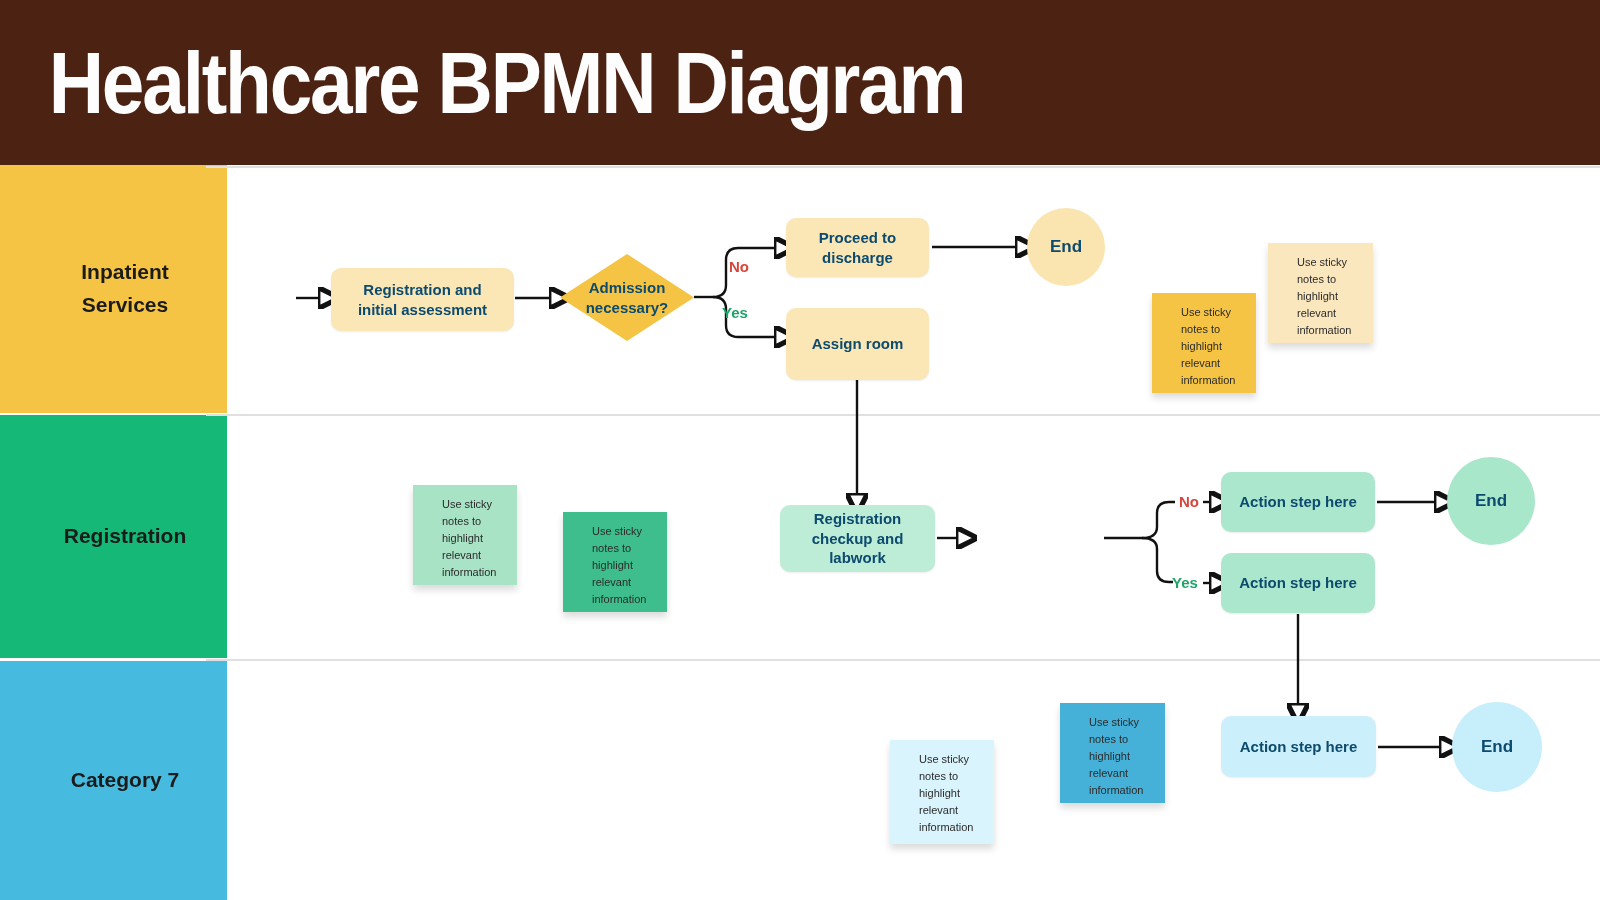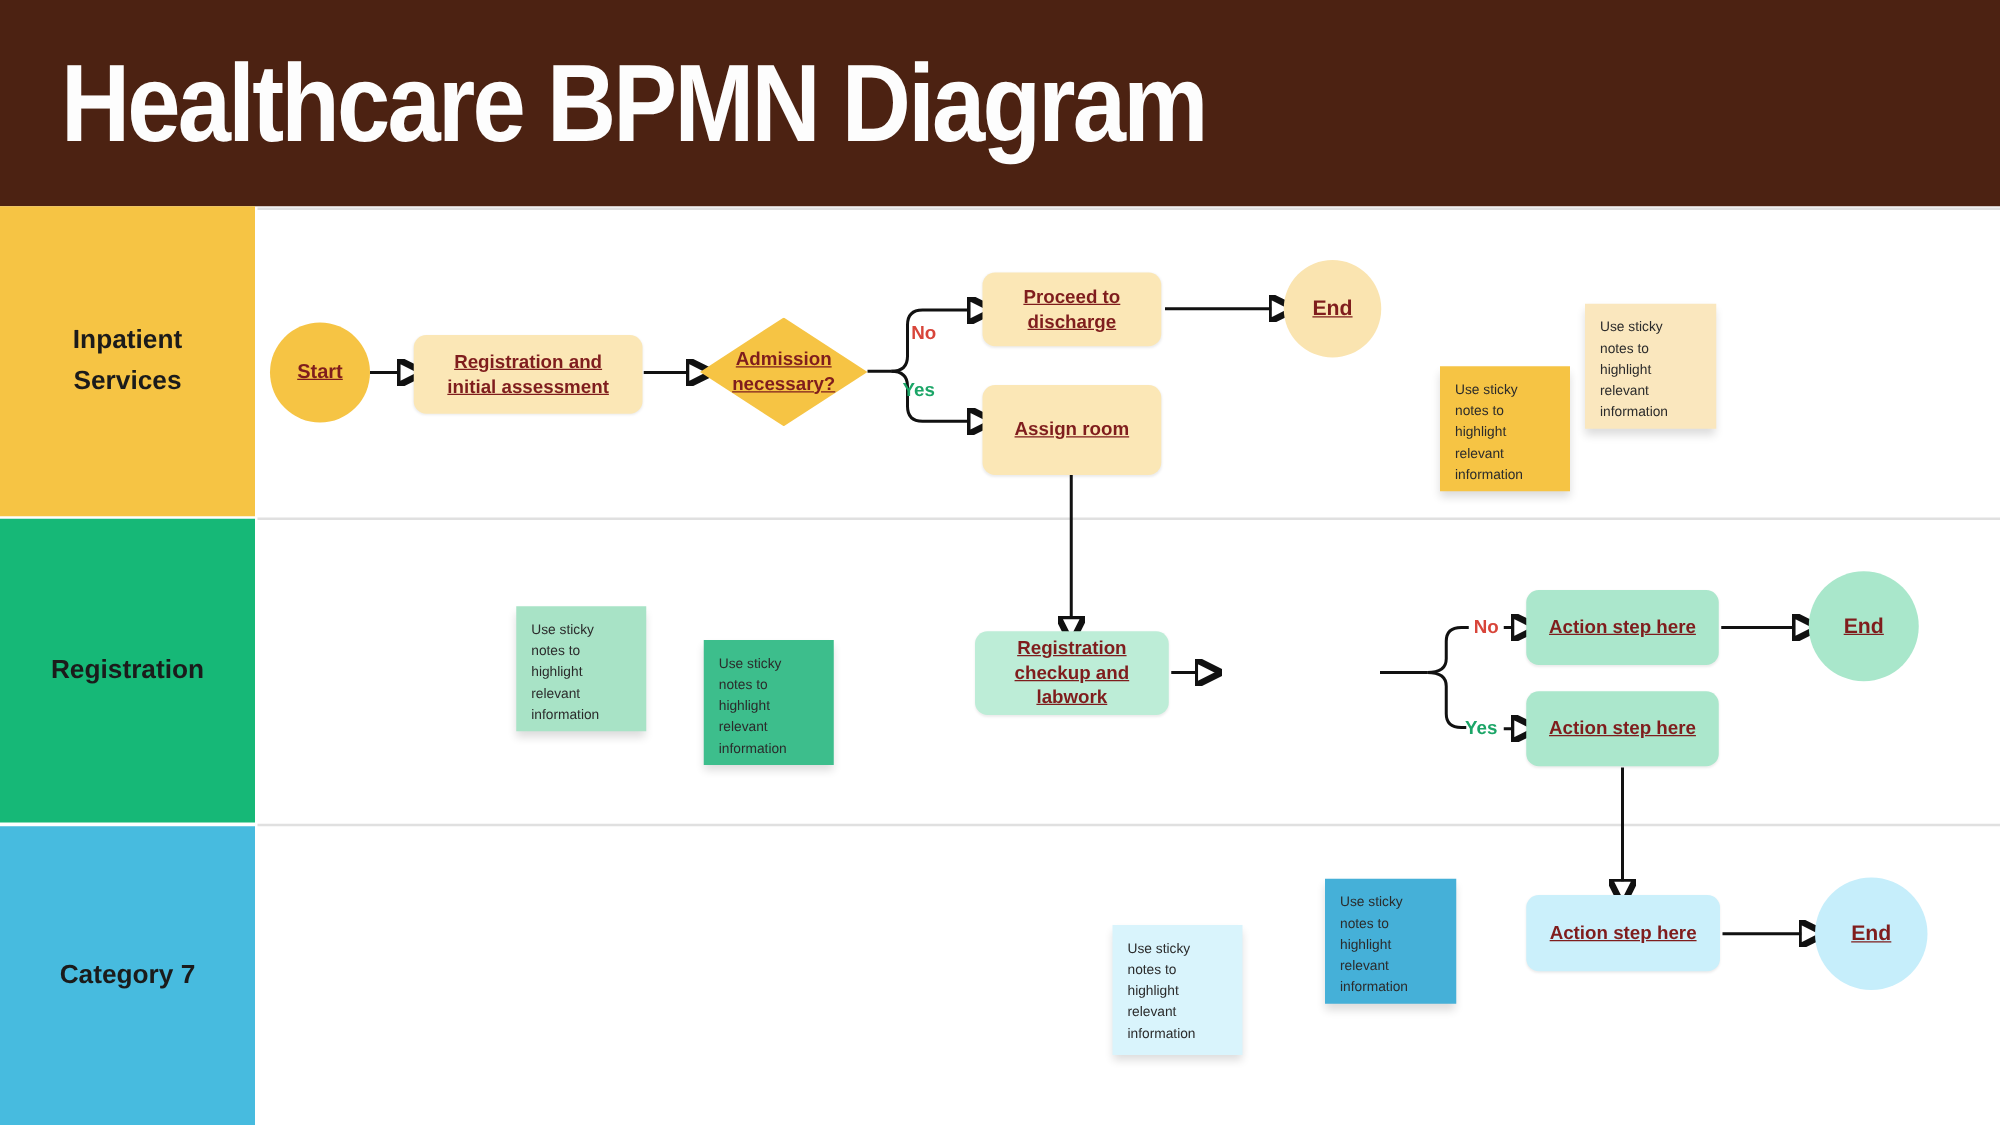--- a/index.html
+++ b/index.html
@@ -13,39 +13,39 @@
     background:#4C2212;display:flex;align-items:center;
   }
   .header .title{
     color:#FDFDFD;font-weight:bold;font-size:88px;letter-spacing:-2.5px;
     padding-left:56px;white-space:nowrap;
     transform:scaleX(0.87);transform-origin:left center;
   }
   
   .lane-head{
     position:absolute;left:0;width:204px;display:flex;
-    align-items:center;justify-content:center;text-align:center;
+    align-items:center;justify-content:center;text-align:center;padding-left:23px;
   }
   .lane-head .lane-label{
     font-weight:bold;font-size:21px;color:#1B1B1B;line-height:1.55;width:150px;
   }
   #lane1{top:165px;height:248px;background:#F6C444;}
   #lane2{top:415px;height:243px;background:#16B877;}
   #lane3{top:661px;height:239px;background:#47BBDF;}
   
   .row-divider{
     position:absolute;left:206px;width:1394px;height:2px;background:#E0E0E0;
   }
   
   #edges{position:absolute;left:0;top:0;pointer-events:none;}
   #edges path{stroke:#111111;stroke-width:2.4;fill:none;}
   
   .node{
     position:absolute;display:flex;align-items:center;justify-content:center;
-    text-align:center;color:#7f1d1d;font-weight:bold;text-decoration:underline;
+    text-align:center;color:#0c4a6e;font-weight:bold;
   }
   .task{border-radius:10px;font-size:15px;line-height:1.3;box-shadow:0 1px 2px rgba(0,0,0,.08);}
   .task span{display:block;width:88%;}
   .event{border-radius:50%;font-size:17px;}
   .gateway{clip-path:polygon(50% 0,100% 50%,50% 100%,0 50%);font-size:15px;line-height:1.3;}
   .gateway span{display:block;width:78%;}
   
   .fill-y-strong{background:#F6C444;}
   .fill-y-light{background:#FBE7B6;}
   .fill-y-end{background:#FAE4B0;}
@@ -59,21 +59,21 @@
   .fill-b-end{background:#C6EEFB;}
   
   .edge-label{position:absolute;font-weight:bold;font-size:15px;}
   .edge-label.no{color:#D8453A;}
   .edge-label.yes{color:#1BA567;}
   
   .sticky{
     position:absolute;box-shadow:0 5px 7px rgba(0,0,0,.14);
     font-size:11px;line-height:1.55;color:#2B2B2B;
   }
-  .sticky span{display:block;padding:11px 14px 0 12px;}
+  .sticky span{display:block;padding:11px 14px 0 12px;margin-left:17px;}
   .sticky.s-orange{background:#F6C444;}
   .sticky.s-lightyellow{background:#FAE7BE;}
   .sticky.s-lightgreen{background:#A8E3C6;}
   .sticky.s-midgreen{background:#3DBE8C;}
   .sticky.s-lightblue{background:#D9F4FC;}
   .sticky.s-blue{background:#45B0D8;}
 </style>
 </head>
 <body>
 
@@ -114,23 +114,20 @@
     <path d="M1104 538 H1142"></path>
     <path d="M1142 538 Q1157 538 1157 527 L1157 513 Q1157 502 1169 502 H1175"></path>
     <path d="M1203 502 H1211" marker-end="url(#arrow)"></path>
     <path d="M1142 538 Q1157 538 1157 549 L1157 571 Q1157 582 1169 582 H1173"></path>
     <path d="M1203 583 H1211" marker-end="url(#arrow)"></path>
     <path d="M1377 502 H1436" marker-end="url(#arrow)"></path>
     <path d="M1298 614 V705" marker-end="url(#arrow)"></path>
     <path d="M1378 747 H1441" marker-end="url(#arrow)"></path>
   </svg>
 
-  <div class="node event fill-y-strong" style="left:216px;top:258px;width:80px;height:80px;font-size:16px">
-    <span>Start</span>
-  </div>
 
   <div class="node task fill-y-light" style="left:331px;top:268px;width:183px;height:63px">
     <span>Registration and initial assessment</span>
   </div>
 
   <div class="node gateway fill-y-strong" style="left:560px;top:254px;width:134px;height:87px">
     <span>Admission necessary?</span>
   </div>
 
   <div class="edge-label no" style="left:729px;top:258px">No</div>

